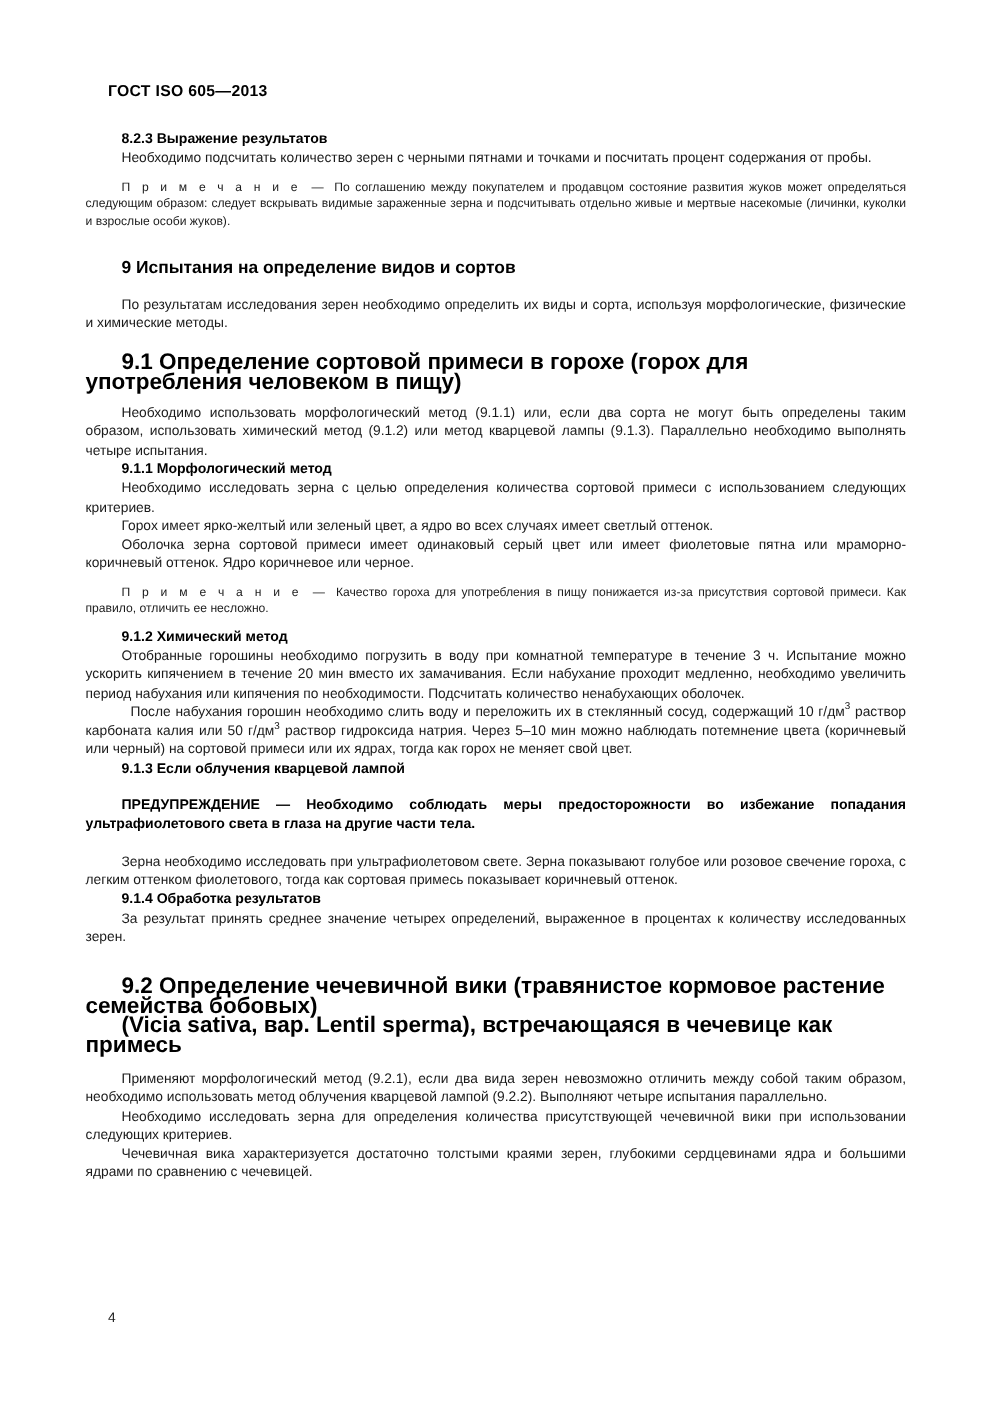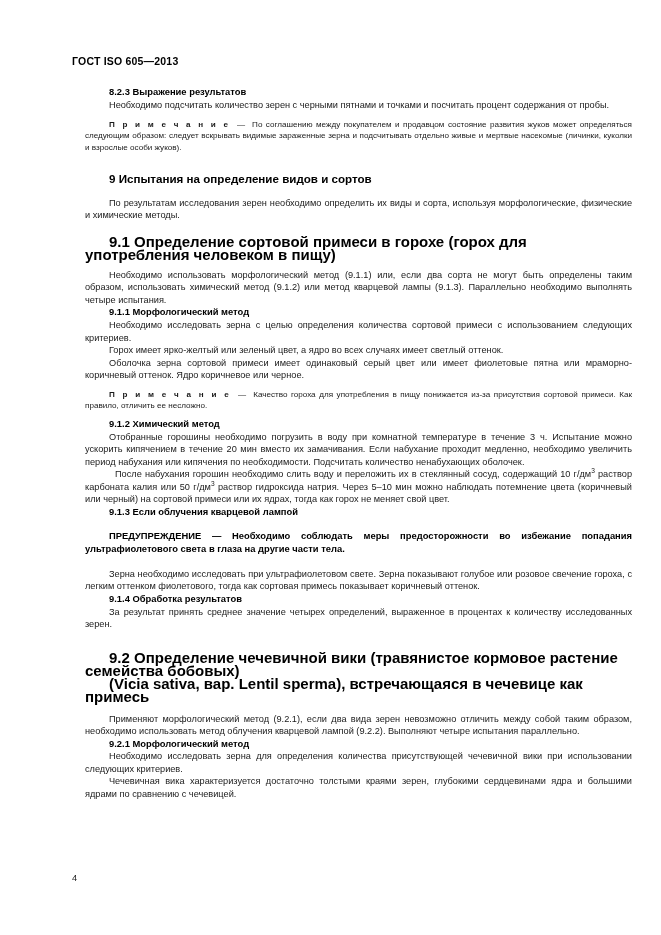--- a/index.html
+++ b/index.html
@@ -30,21 +30,20 @@
     font-size: 10.5px;
     font-weight: bold;
     letter-spacing: 0.2px;
     color: #000;
   }
   .content {
     position: absolute;
     left: 57px;
     top: 86px;
     width: 547px;
-    margin-left: 28px;
   }
   p {
     margin: 0;
     font-size: 9.2px;
     line-height: 12.55px;
     text-align: justify;
     text-justify: inter-word;
     color: #1a1a1a;
   }
   p.ind {
@@ -83,21 +82,20 @@
   .note {
     margin: 0;
     font-size: 8.1px;
     line-height: 11.2px;
     text-align: justify;
     text-indent: 24px;
     color: #1a1a1a;
   }
   .note .lbl {
     letter-spacing: 2.1px;
-    font-weight: bold;
   }
   .warn {
     margin: 0;
     font-size: 9.4px;
     line-height: 13.2px;
     font-weight: bold;
     text-align: justify;
     text-indent: 24px;
     color: #000;
   }
@@ -172,21 +170,20 @@
     <div class="h-sub">9.1.4 Обработка результатов</div>
     <p class="ind">За результат принять среднее значение четырех определений, выраженное в процентах к количеству исследованных зерен.</p>
 
     <div class="sp-20"></div>
     <div class="h-clause">9.2 Определение чечевичной вики (травянистое кормовое растение семейства бобовых)</div>
     <div class="h-clause" style="text-indent:24px">(Vicia sativa, вар. Lentil sperma), встречающаяся в чечевице как примесь</div>
 
     <div class="sp-10"></div>
     <p class="ind">Применяют морфологический метод (9.2.1), если два вида зерен невозможно отличить между собой таким образом, необходимо использовать метод облучения кварцевой лампой (9.2.2). Выполняют четыре испытания параллельно.</p>
 
-    <div class="h-sub">9.2.1 Морфологический метод</div>
     <p class="ind">Необходимо исследовать зерна для определения количества присутствующей чечевичной вики при использовании следующих критериев.</p>
     <p class="ind">Чечевичная вика характеризуется достаточно толстыми краями зерен, глубокими сердцевинами ядра и большими ядрами по сравнению с чечевицей.</p>
 
   </div>
 
   <div class="page-number">4</div>
 
 </div>
 
 </body></html>

